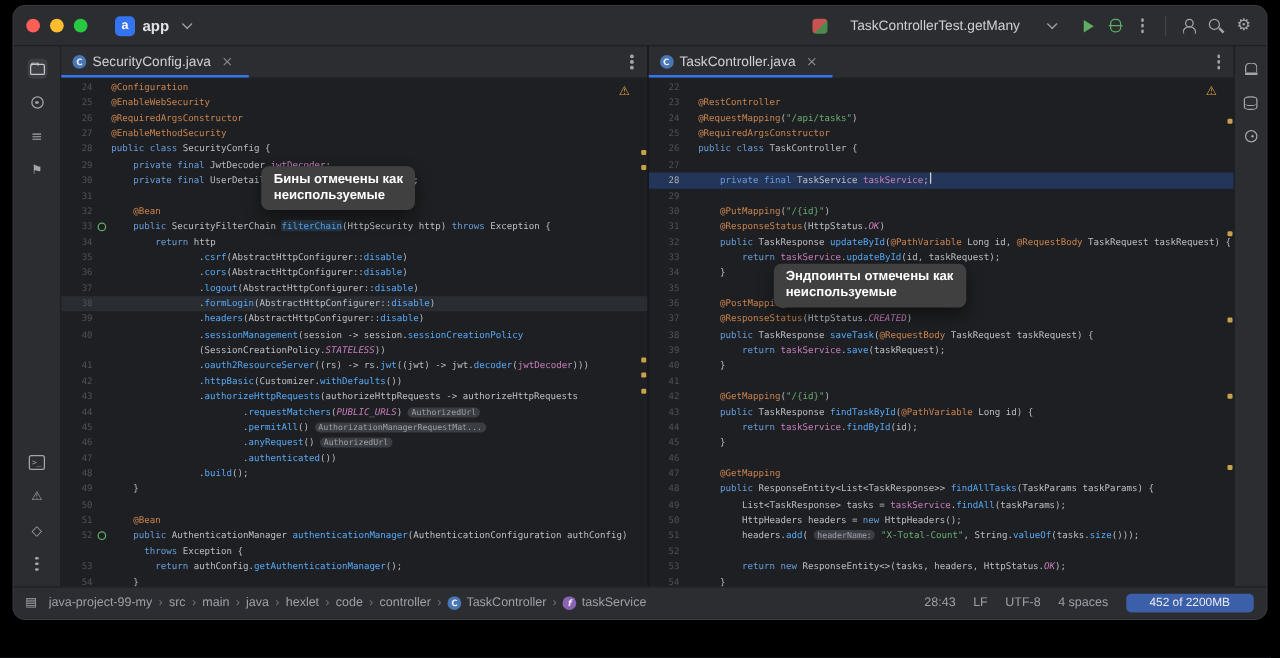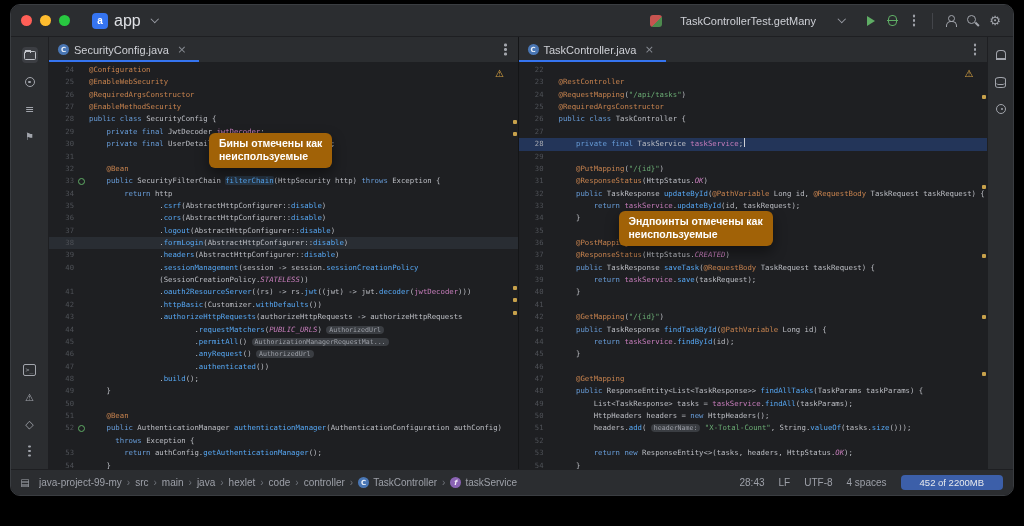--- a/index.html
+++ b/index.html
@@ -8,21 +8,21 @@
   .stage{position:relative;width:1024px;height:526px}
   .window{position:absolute;left:10px;top:4px;width:1004px;height:492px;background:#1E1F22;border:1px solid #3A3D41;border-radius:10px;overflow:hidden;display:flex;flex-direction:column}
 
   
   .titlebar{height:32px;flex:none;display:flex;align-items:center;background:#2B2D30;border-bottom:1px solid #1E1F22;padding:0 10px;gap:8px}
   .traffic{display:flex;gap:8px;margin-right:8px}
   .dot{width:11px;height:11px;border-radius:50%}
   .dot-r{background:#FF5F57}.dot-y{background:#FEBC2E}.dot-g{background:#28C840}
   .proj-widget{display:flex;align-items:center;gap:6px;padding:2px 6px;border-radius:6px}
   .app-ic{width:16px;height:16px;border-radius:4px;background:#3574F0;color:#fff;font-size:10px;font-weight:700;display:flex;align-items:center;justify-content:center}
-  .proj-name{font-size:16px;font-weight:400;color:#DFE1E5}
+  .proj-name{font-size:12px;font-weight:700;color:#DFE1E5}
   .tb-right{margin-left:auto;display:flex;align-items:center;gap:6px}
   .run-widget{display:flex;align-items:center;gap:18px;padding:2px 6px;border-radius:6px}
   .run-label{font-size:11px;color:#CED0D6}
   .tb-div{width:1px;height:16px;background:#43454A;margin:0 4px}
 
   
   .ic{position:relative;width:16px;height:16px;flex:none;display:inline-flex;align-items:center;justify-content:center;color:#A2A5AC;border-radius:4px;font-family:"DejaVu Sans",sans-serif}
   .ic-sm{width:12px;height:12px}
   .ic-chevron-down-icon::before{content:"";width:4.5px;height:4.5px;border-right:1.4px solid #9DA0A8;border-bottom:1.4px solid #9DA0A8;transform:rotate(45deg);margin-top:-3px}
   .ic-close-icon::before{content:"×";font-size:11px;color:#868A91}
@@ -95,21 +95,21 @@
   .tkf{color:#C77DBB}
   .tkc{color:#C77DBB;font-style:italic}
   .tkt{color:#BCBEC4}
   .tkw{color:#56A8F5;}
   .tkh{color:#9DA0A8;background:#3A3D42;border-radius:5px;padding:0 3px;font-size:6.6px}
 
   .stripe{position:absolute;top:0;bottom:0;right:1px;width:4px}
   .wmark{position:absolute;right:0;width:4px;height:4px;background:#C7A14B;border-radius:1px}
   .inspect{position:absolute;top:2px;right:10px;z-index:3}
 
-  .tooltip{position:absolute;z-index:5;background:#a16207;color:#fff;font:700 10.5px/13px "Liberation Sans",sans-serif;padding:4px 10px 5px;border-radius:6px;box-shadow:0 6px 14px rgba(0,0,0,0.45);white-space:nowrap}
+  .tooltip{position:absolute;z-index:5;background:#404040;color:#fff;font:700 10.5px/13px "Liberation Sans",sans-serif;padding:4px 10px 5px;border-radius:6px;box-shadow:0 6px 14px rgba(0,0,0,0.45);white-space:nowrap}
   .tt-left{left:160px;top:70px}
   .tt-right{left:100px;top:148px}
 
   
   .statusbar{height:26px;flex:none;display:flex;align-items:center;background:#2B2D30;border-top:1px solid #1E1F22;padding:0 10px 0 8px;gap:8px;color:#9DA0A8;font-size:10px}
   .crumbs{display:flex;align-items:center;gap:4px;min-width:0;overflow:hidden;white-space:nowrap}
   .crumb{color:#9DA0A8}
   .crumb-sep::before{content:"›";color:#6F737A;font-size:10px;padding:0 1px}
   .sb-right{margin-left:auto;display:flex;align-items:center;gap:14px;flex:none}
   .mem{background:#3C5FA9;color:#E8EAEE;padding:2px 19px;border-radius:4px;font-size:9.5px}

